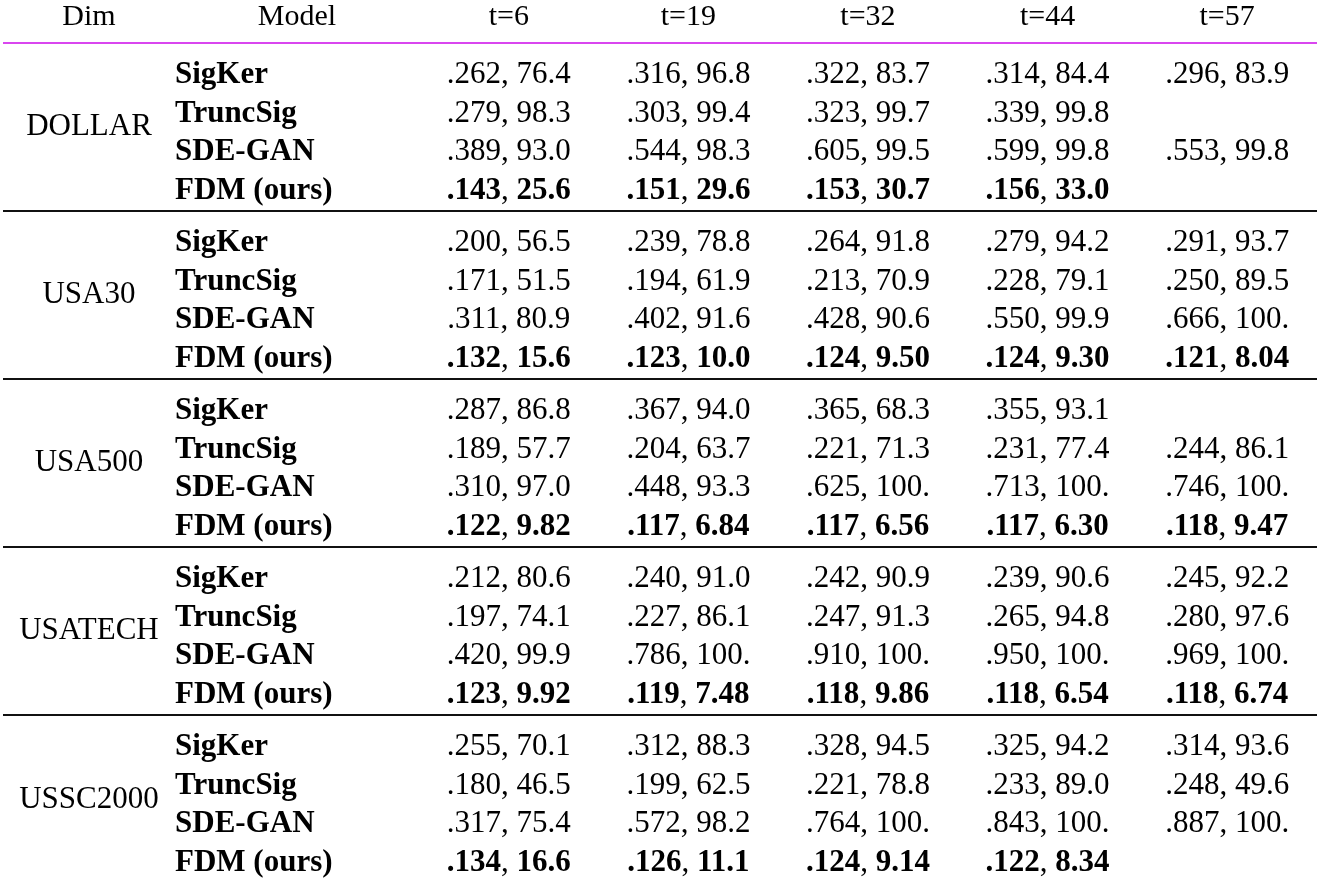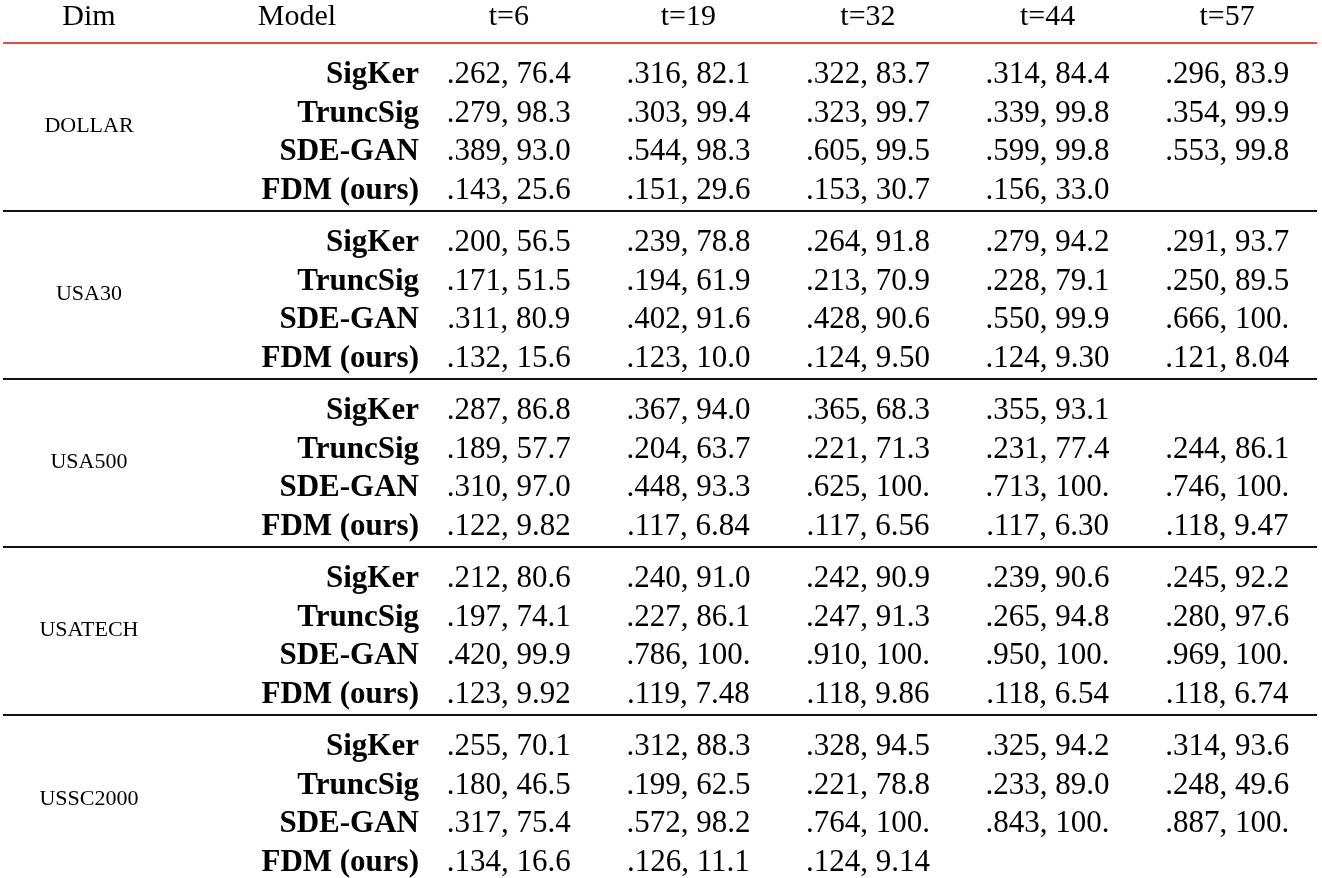--- a/index.html
+++ b/index.html
@@ -17,21 +17,21 @@
     }
     .table {
       position: absolute;
       left: 3px;
       top: 0;
       width: 1314px;
     }
     .header {
       display: flex;
       height: 42px;
-      border-bottom: 2px solid #ef4444;
+      border-bottom: 2px solid #d946ef;
       align-items: flex-start;
     }
     .header .cell {
       font-size: 30px;
       line-height: 30px;
       padding-top: 0px;
       text-align: center;
     }
     .c-dim   { width: 172px; text-align: center; }
     .c-model { width: 244px; text-align: center; }
@@ -44,51 +44,51 @@
       box-sizing: border-box;
     }
     .group:last-child {
       border-bottom: none;
     }
     .dim-label {
       width: 172px;
       display: flex;
       align-items: center;
       justify-content: center;
-      font-size: 22px;
+      font-size: 31px;
       padding-bottom: 4px;
       box-sizing: border-box;
     }
     .rows {
       display: flex;
       flex-direction: column;
       padding-top: 10px;
     }
     .row {
       display: flex;
       height: 38.5px;
       align-items: center;
     }
     .row .model {
       width: 244px;
-      text-align: right;
+      text-align: left;
       font-weight: bold;
       font-size: 31px;
       line-height: 36px;
     }
     .row .val {
       width: 179.6px;
       text-align: center;
       font-size: 31px;
       line-height: 36px;
       white-space: nowrap;
     }
     .row.best .val { font-weight: normal; }
     .row.best .val .a,
-    .row.best .val .b { font-weight: normal; }
+    .row.best .val .b { font-weight: bold; }
   </style>
 </head>
 <body>
 
 <div class="table">
   <div class="header">
     <div class="cell c-dim">Dim</div>
     <div class="cell c-model">Model</div>
     <div class="cell c-val">t=6</div>
     <div class="cell c-val">t=19</div>
@@ -96,32 +96,31 @@
     <div class="cell c-val">t=44</div>
     <div class="cell c-val">t=57</div>
   </div>
   <div id="groups">
       <div class="group">
         <div class="dim-label">DOLLAR</div>
         <div class="rows">
           <div class="row">
             <div class="model">SigKer</div>
             <div class="val"><span class="a">.262</span><span class="sep">, </span><span class="b">76.4</span></div>
-            <div class="val"><span class="a">.316</span><span class="sep">, </span><span class="b">82.1</span></div>
+            <div class="val"><span class="a">.316</span><span class="sep">, </span><span class="b">96.8</span></div>
             <div class="val"><span class="a">.322</span><span class="sep">, </span><span class="b">83.7</span></div>
             <div class="val"><span class="a">.314</span><span class="sep">, </span><span class="b">84.4</span></div>
             <div class="val"><span class="a">.296</span><span class="sep">, </span><span class="b">83.9</span></div>
           </div>
           <div class="row">
             <div class="model">TruncSig</div>
             <div class="val"><span class="a">.279</span><span class="sep">, </span><span class="b">98.3</span></div>
             <div class="val"><span class="a">.303</span><span class="sep">, </span><span class="b">99.4</span></div>
             <div class="val"><span class="a">.323</span><span class="sep">, </span><span class="b">99.7</span></div>
             <div class="val"><span class="a">.339</span><span class="sep">, </span><span class="b">99.8</span></div>
-            <div class="val"><span class="a">.354</span><span class="sep">, </span><span class="b">99.9</span></div>
           </div>
           <div class="row">
             <div class="model">SDE-GAN</div>
             <div class="val"><span class="a">.389</span><span class="sep">, </span><span class="b">93.0</span></div>
             <div class="val"><span class="a">.544</span><span class="sep">, </span><span class="b">98.3</span></div>
             <div class="val"><span class="a">.605</span><span class="sep">, </span><span class="b">99.5</span></div>
             <div class="val"><span class="a">.599</span><span class="sep">, </span><span class="b">99.8</span></div>
             <div class="val"><span class="a">.553</span><span class="sep">, </span><span class="b">99.8</span></div>
           </div>
           <div class="row best">
@@ -268,17 +267,18 @@
             <div class="val"><span class="a">.572</span><span class="sep">, </span><span class="b">98.2</span></div>
             <div class="val"><span class="a">.764</span><span class="sep">, </span><span class="b">100.</span></div>
             <div class="val"><span class="a">.843</span><span class="sep">, </span><span class="b">100.</span></div>
             <div class="val"><span class="a">.887</span><span class="sep">, </span><span class="b">100.</span></div>
           </div>
           <div class="row best">
             <div class="model">FDM (ours)</div>
             <div class="val"><span class="a">.134</span><span class="sep">, </span><span class="b">16.6</span></div>
             <div class="val"><span class="a">.126</span><span class="sep">, </span><span class="b">11.1</span></div>
             <div class="val"><span class="a">.124</span><span class="sep">, </span><span class="b">9.14</span></div>
+            <div class="val"><span class="a">.122</span><span class="sep">, </span><span class="b">8.34</span></div>
           </div>
         </div>
       </div>
     </div>
 </div>
 
 </body></html>

